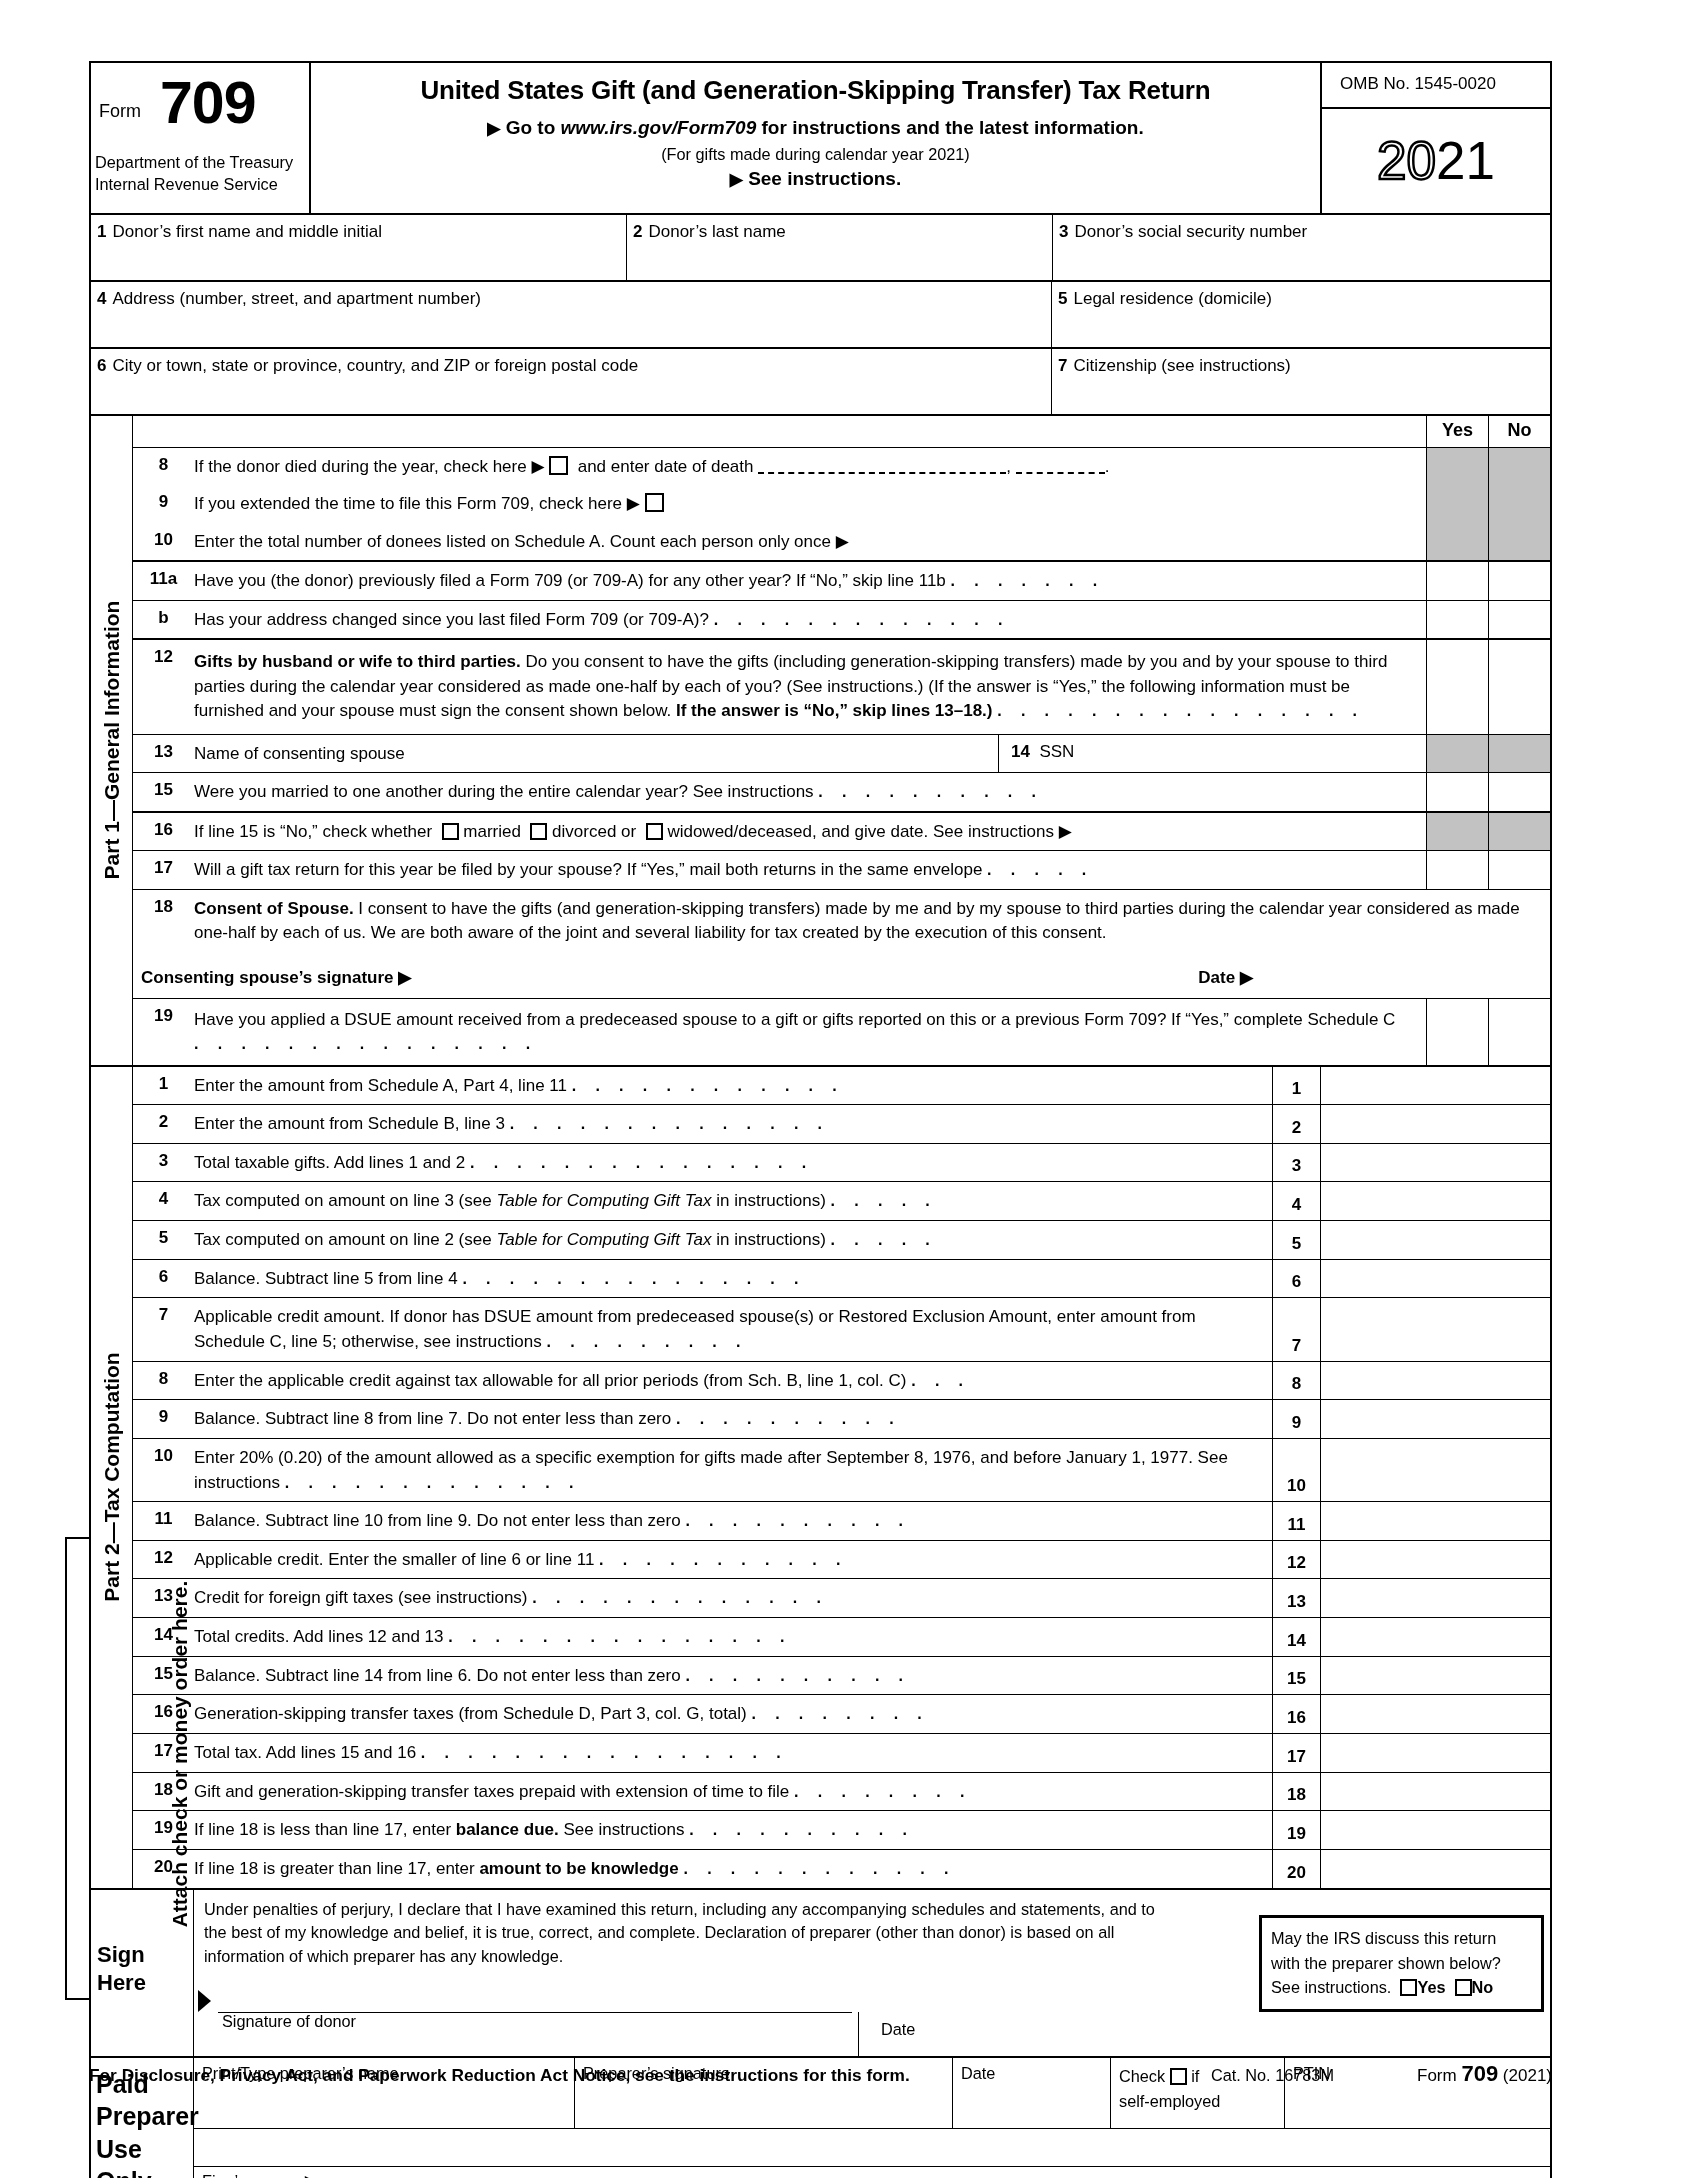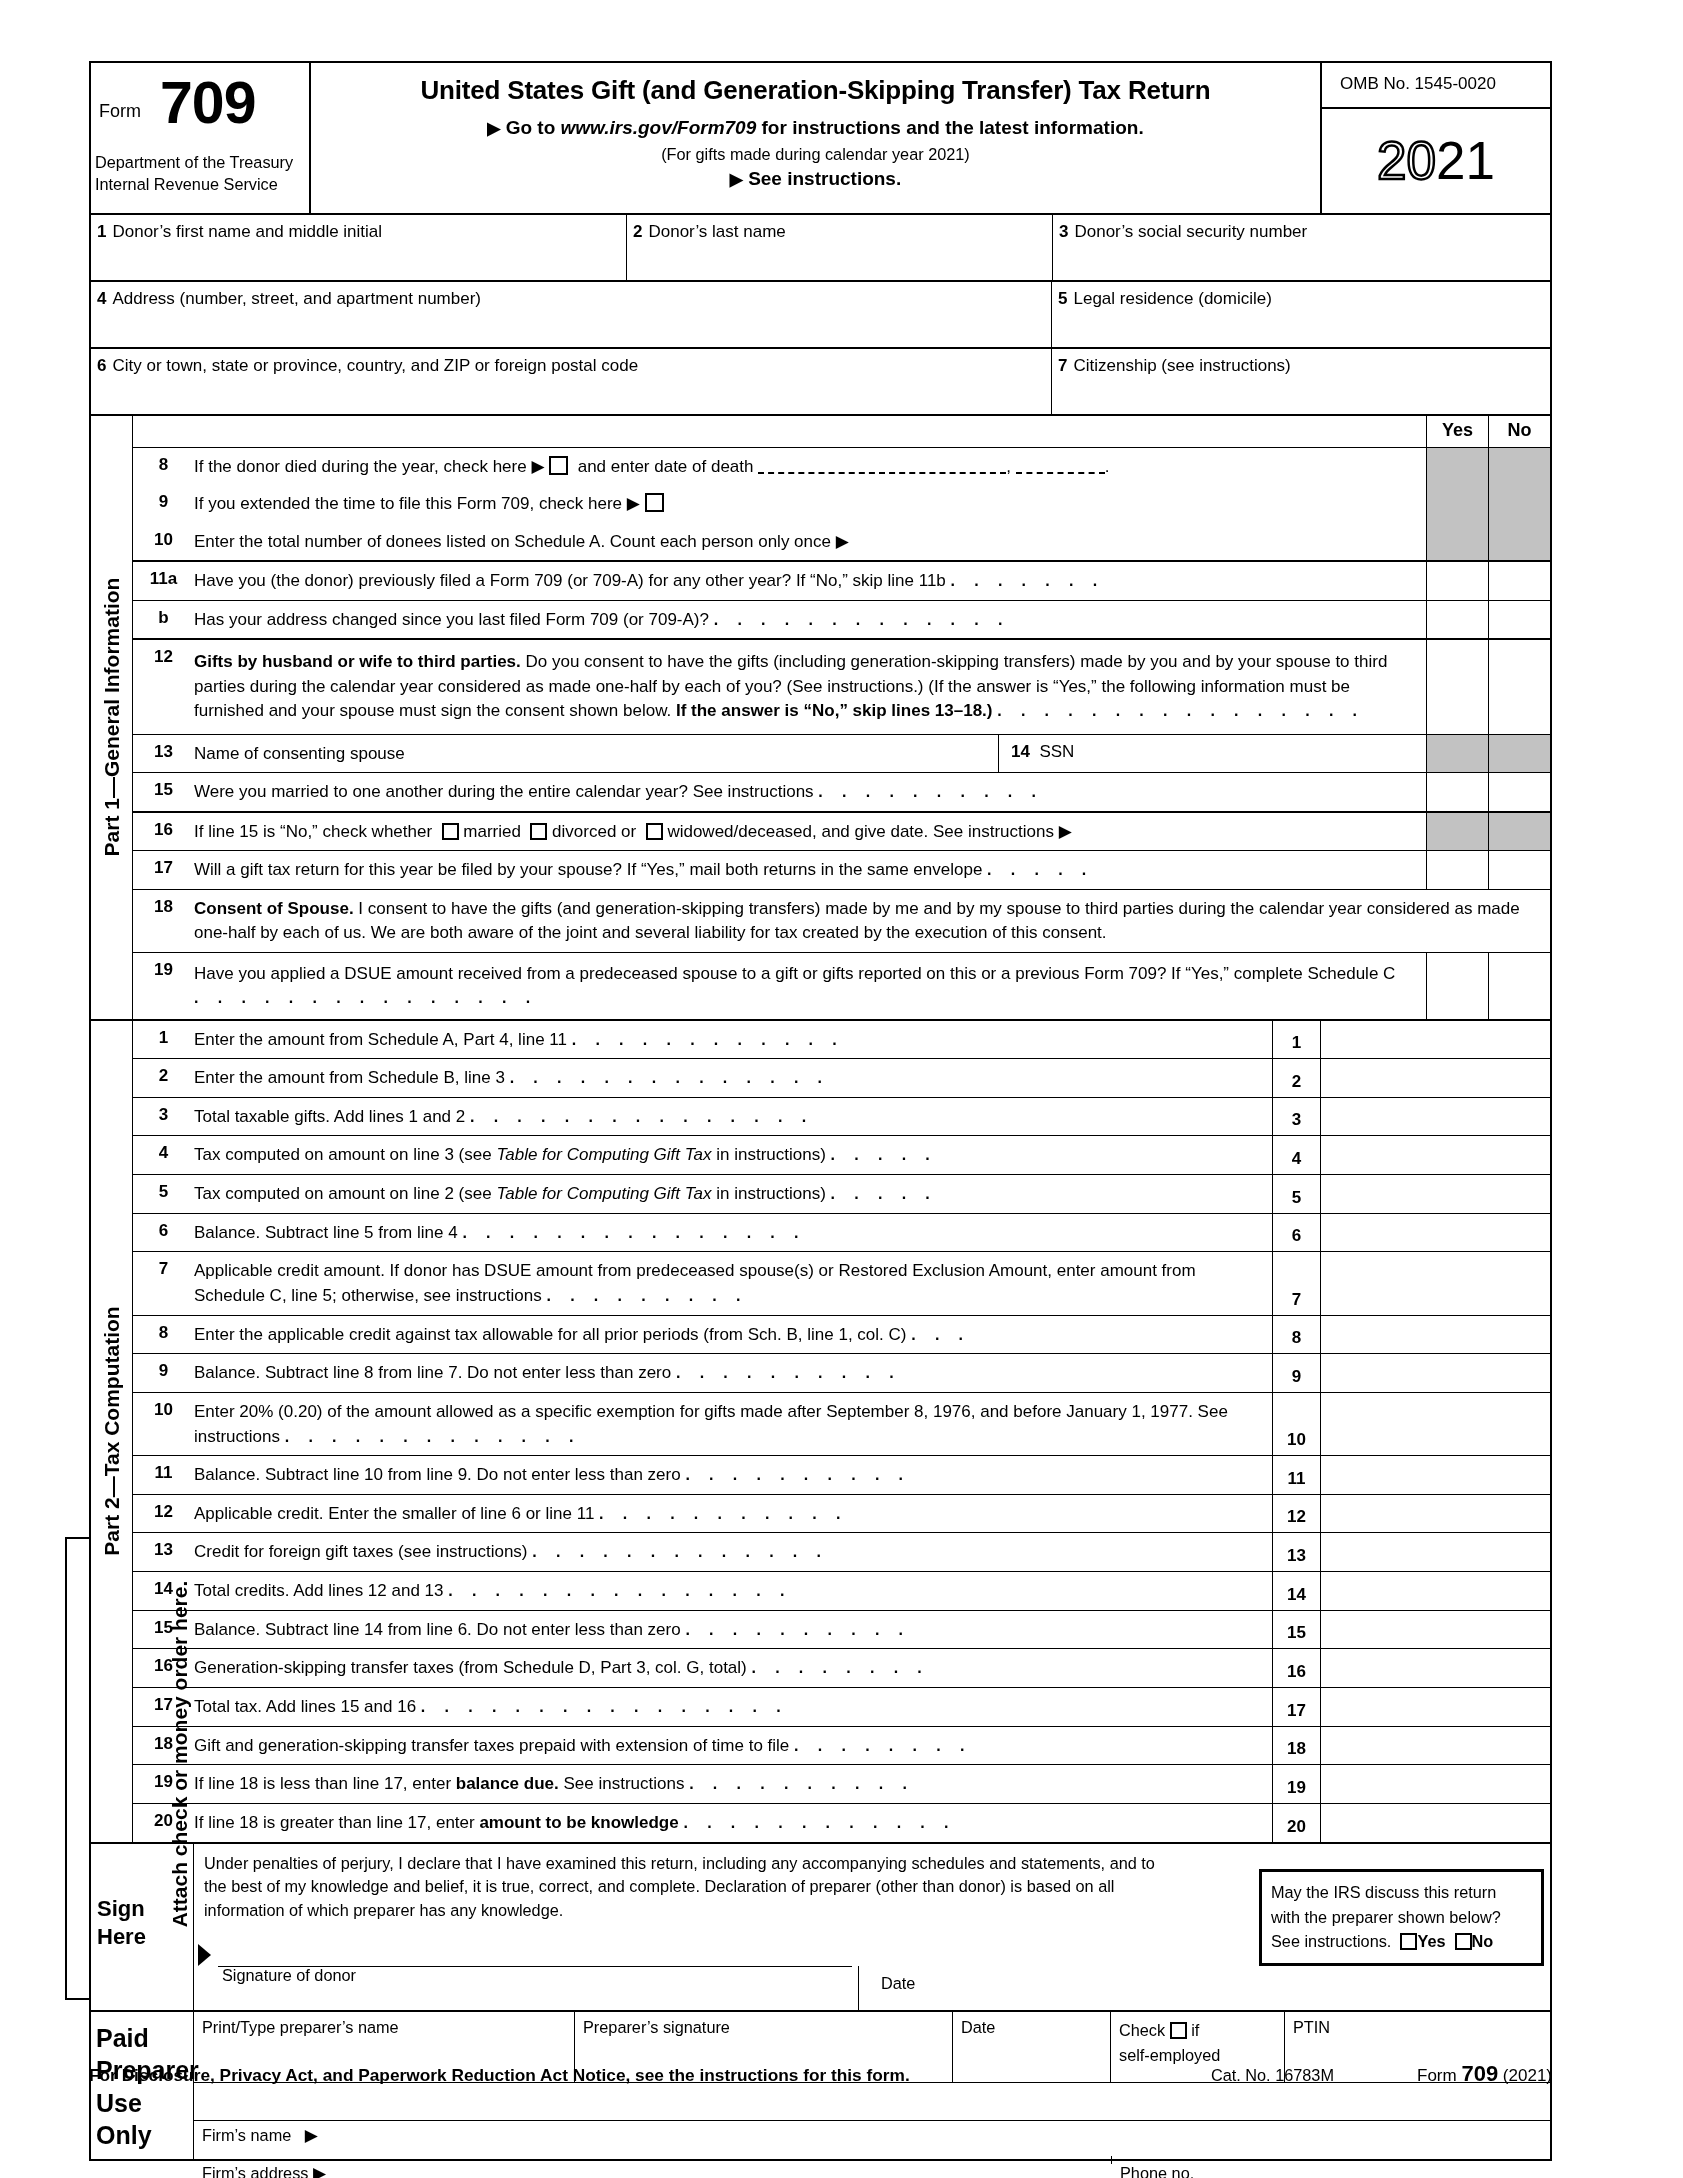--- a/index.html
+++ b/index.html
@@ -495,20 +495,30 @@
           <div class="ynbox"></div>
         </div>
 
         <div class="consent">
           <div style="display:flex">
             <div class="qnum">18</div>
             <div class="qtxt" style="padding-right:14px">
               <span class="bold">Consent of Spouse.</span><span> I consent to have the gifts (and generation-skipping transfers) made by me and by my spouse to third parties during the calendar year considered as made one-half by each of us. We are both aware of the joint and several liability for tax created by the execution of this consent.</span>
             </div>
           </div>
+          <div class="sigline">
+            <div style="padding-left:8px">
+              <span>Consenting spouse’s signature</span>
+              <span class="arrow">▶</span>
+            </div>
+            <div style="margin-left:auto;padding-right:297px">
+              <span>Date</span>
+              <span class="arrow">▶</span>
+            </div>
+          </div>
         </div>
 
         <div class="qrow">
           <div class="qnum">19</div>
           <div class="qtxt" style="padding-top:9px;padding-bottom:8px">
             <span>Have you applied a DSUE amount received from a predeceased spouse to a gift or gifts reported on this or a previous Form 709? If “Yes,” complete Schedule C</span>
             <span class="leader">. . . . . . . . . . . . . . .</span>
           </div>
           <div class="ynbox"></div>
           <div class="ynbox"></div>

